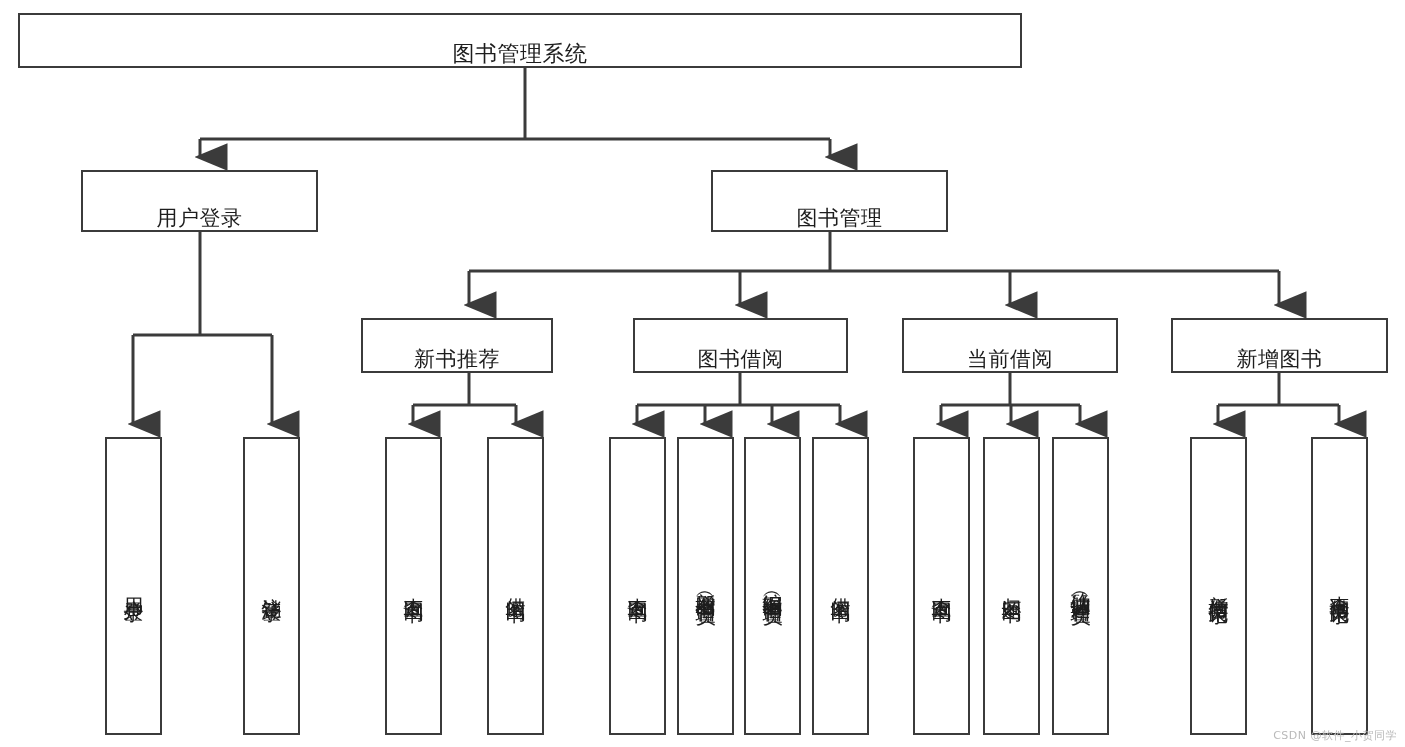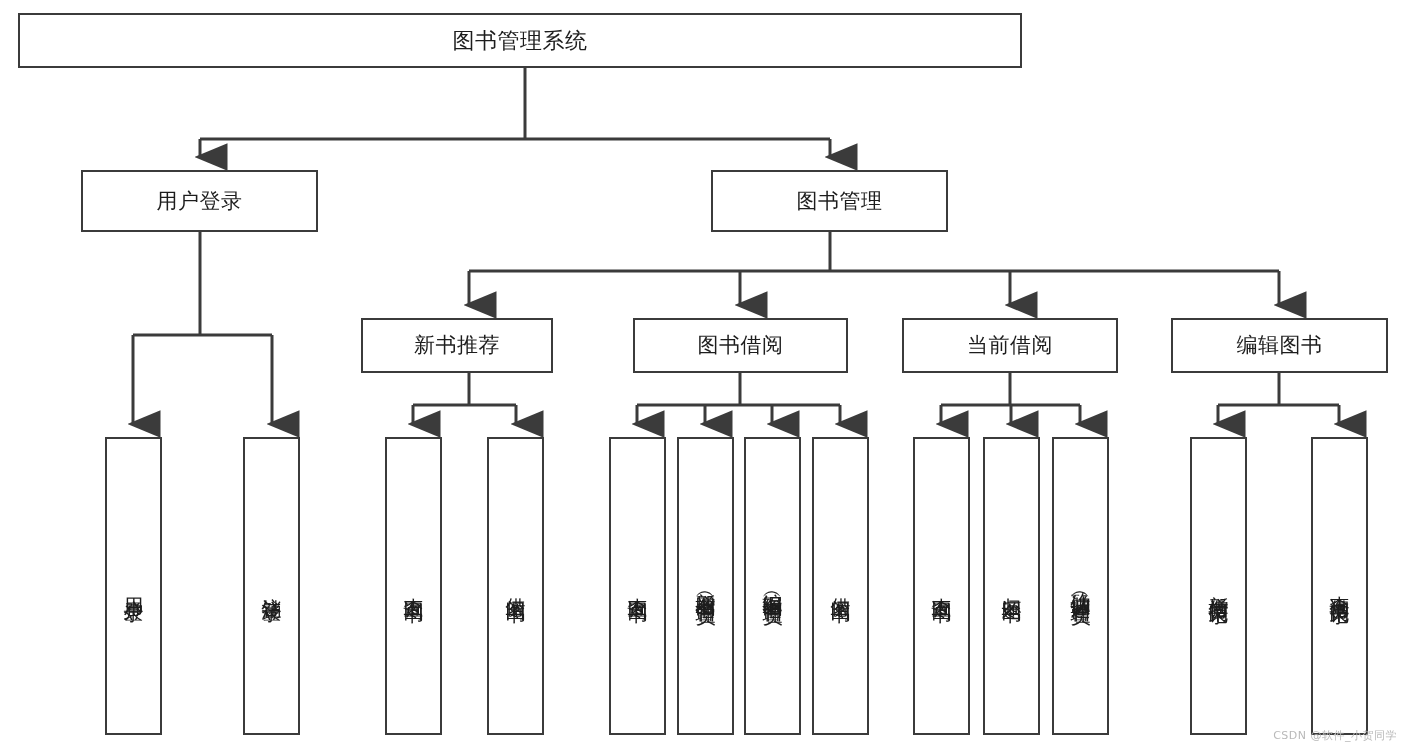--- a/index.html
+++ b/index.html
@@ -23,21 +23,21 @@
     top: 0;
     width: 1405px;
     height: 747px;
   }
   .node {
     position: absolute;
     box-sizing: border-box;
     border: 2px solid #3b3b3b;
     background: #ffffff;
     display: flex;
-    align-items: center;
+    align-items: flex-end;
     justify-content: center;
     color: #1d1d1d;
   }
   .node.root {
     border-width: 2px;
   }
   .node-label {
     display: block;
     text-align: center;
     line-height: 1.15;
@@ -142,21 +142,21 @@
   <div class="node horiz" style="left:361px; top:318px; width:192px; height:55px;">
     <span class="node-label">新书推荐</span>
   </div>
   <div class="node horiz" style="left:633px; top:318px; width:215px; height:55px;">
     <span class="node-label">图书借阅</span>
   </div>
   <div class="node horiz" style="left:902px; top:318px; width:216px; height:55px;">
     <span class="node-label">当前借阅</span>
   </div>
   <div class="node horiz" style="left:1171px; top:318px; width:217px; height:55px;">
-    <span class="node-label">编辑图书</span>
+    <span class="node-label">新增图书</span>
   </div>
 
   <div class="node vert" style="left:105px; top:437px; width:57px; height:298px;">
     <span class="node-label">用户登录</span>
   </div>
   <div class="node vert" style="left:243px; top:437px; width:57px; height:298px;">
     <span class="node-label">注销登录</span>
   </div>
 
   <div class="node vert" style="left:385px; top:437px; width:57px; height:298px;">

